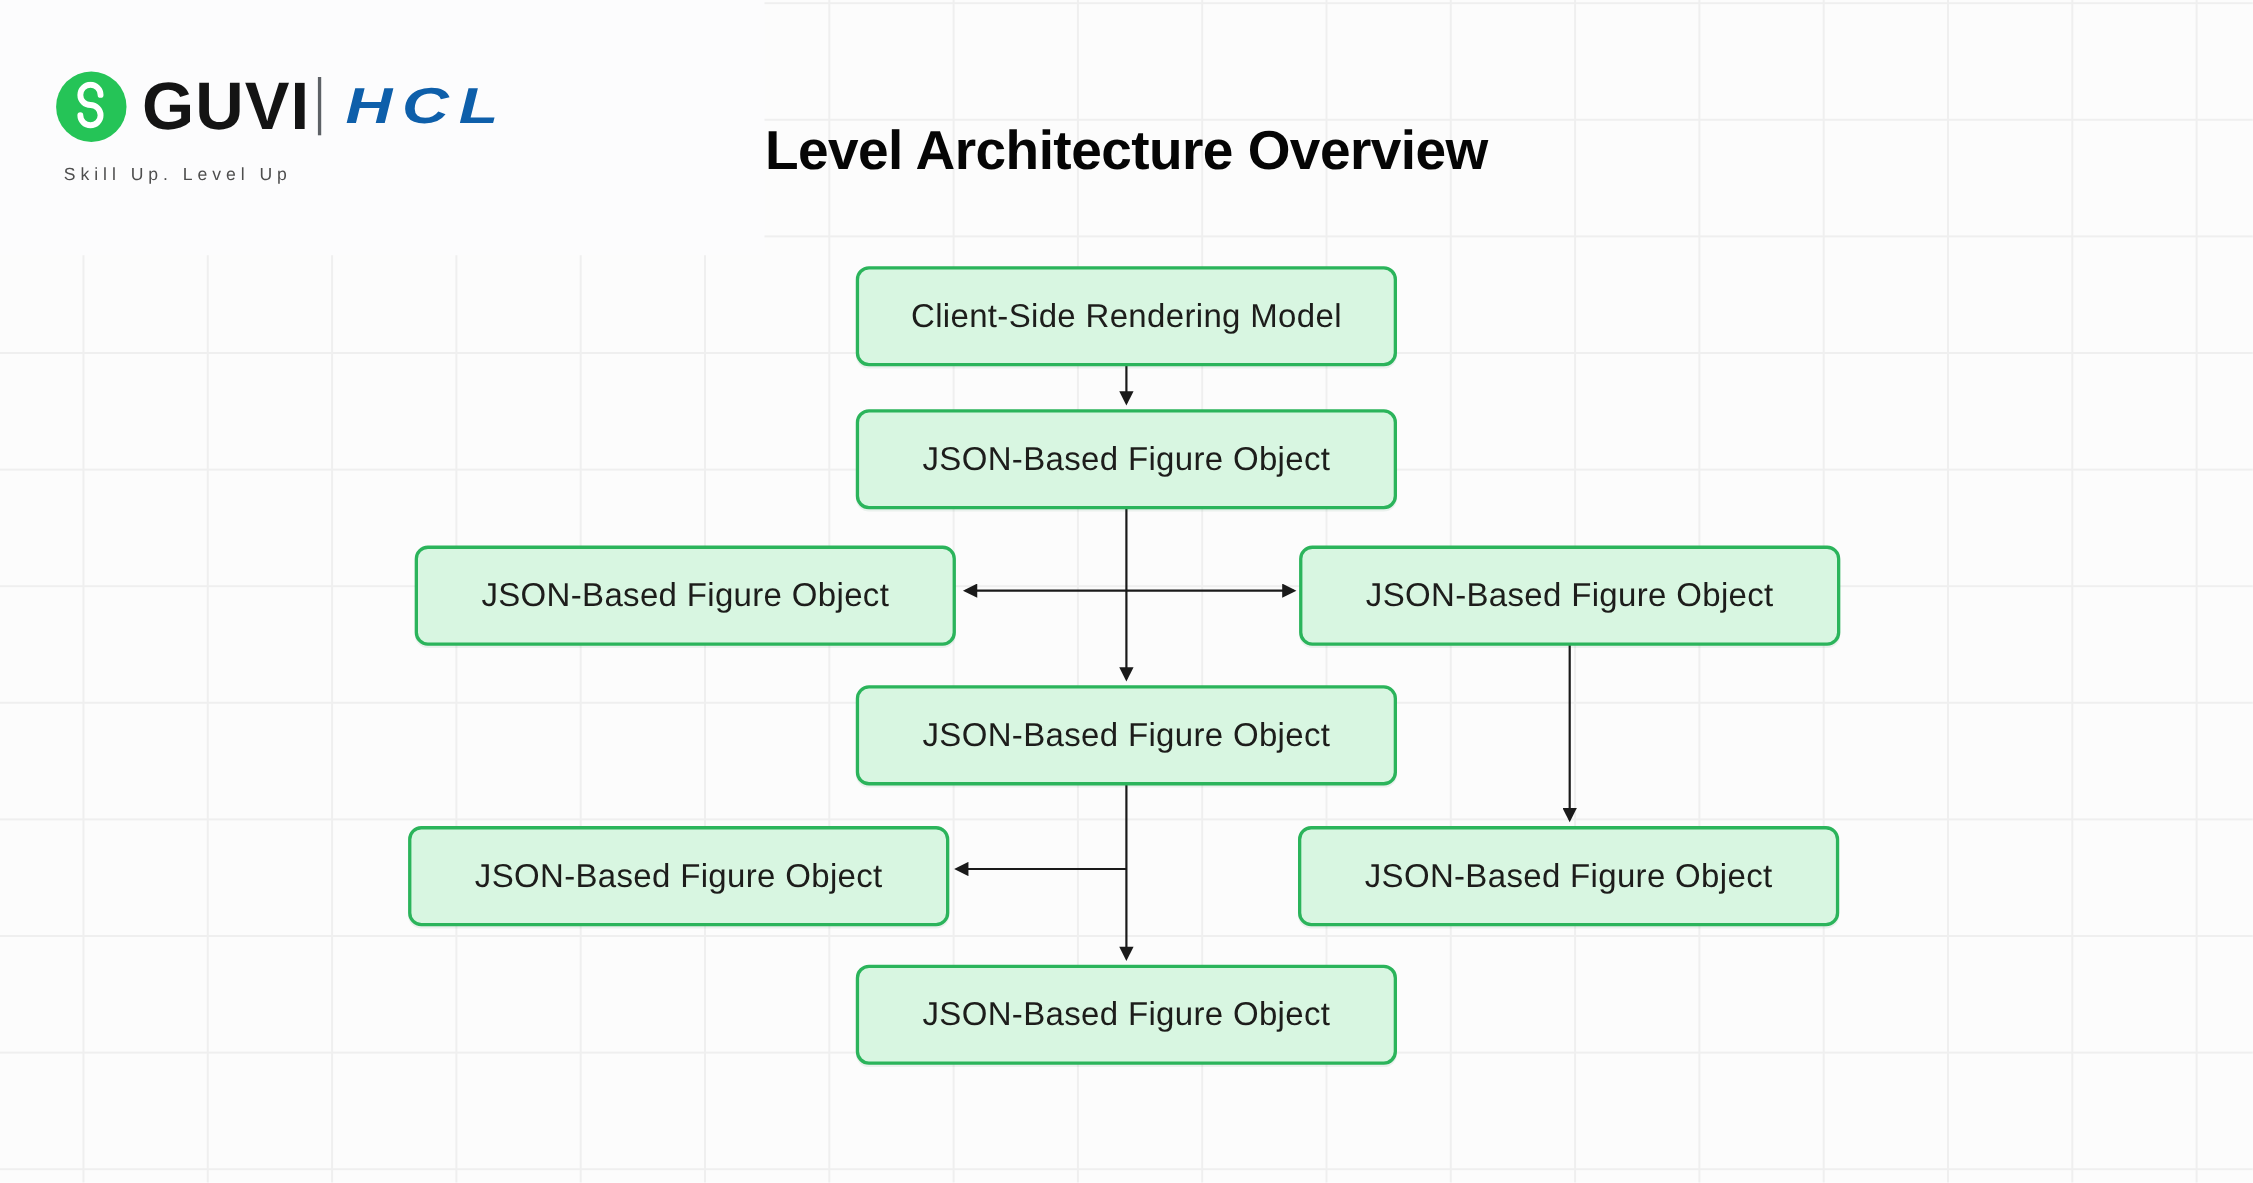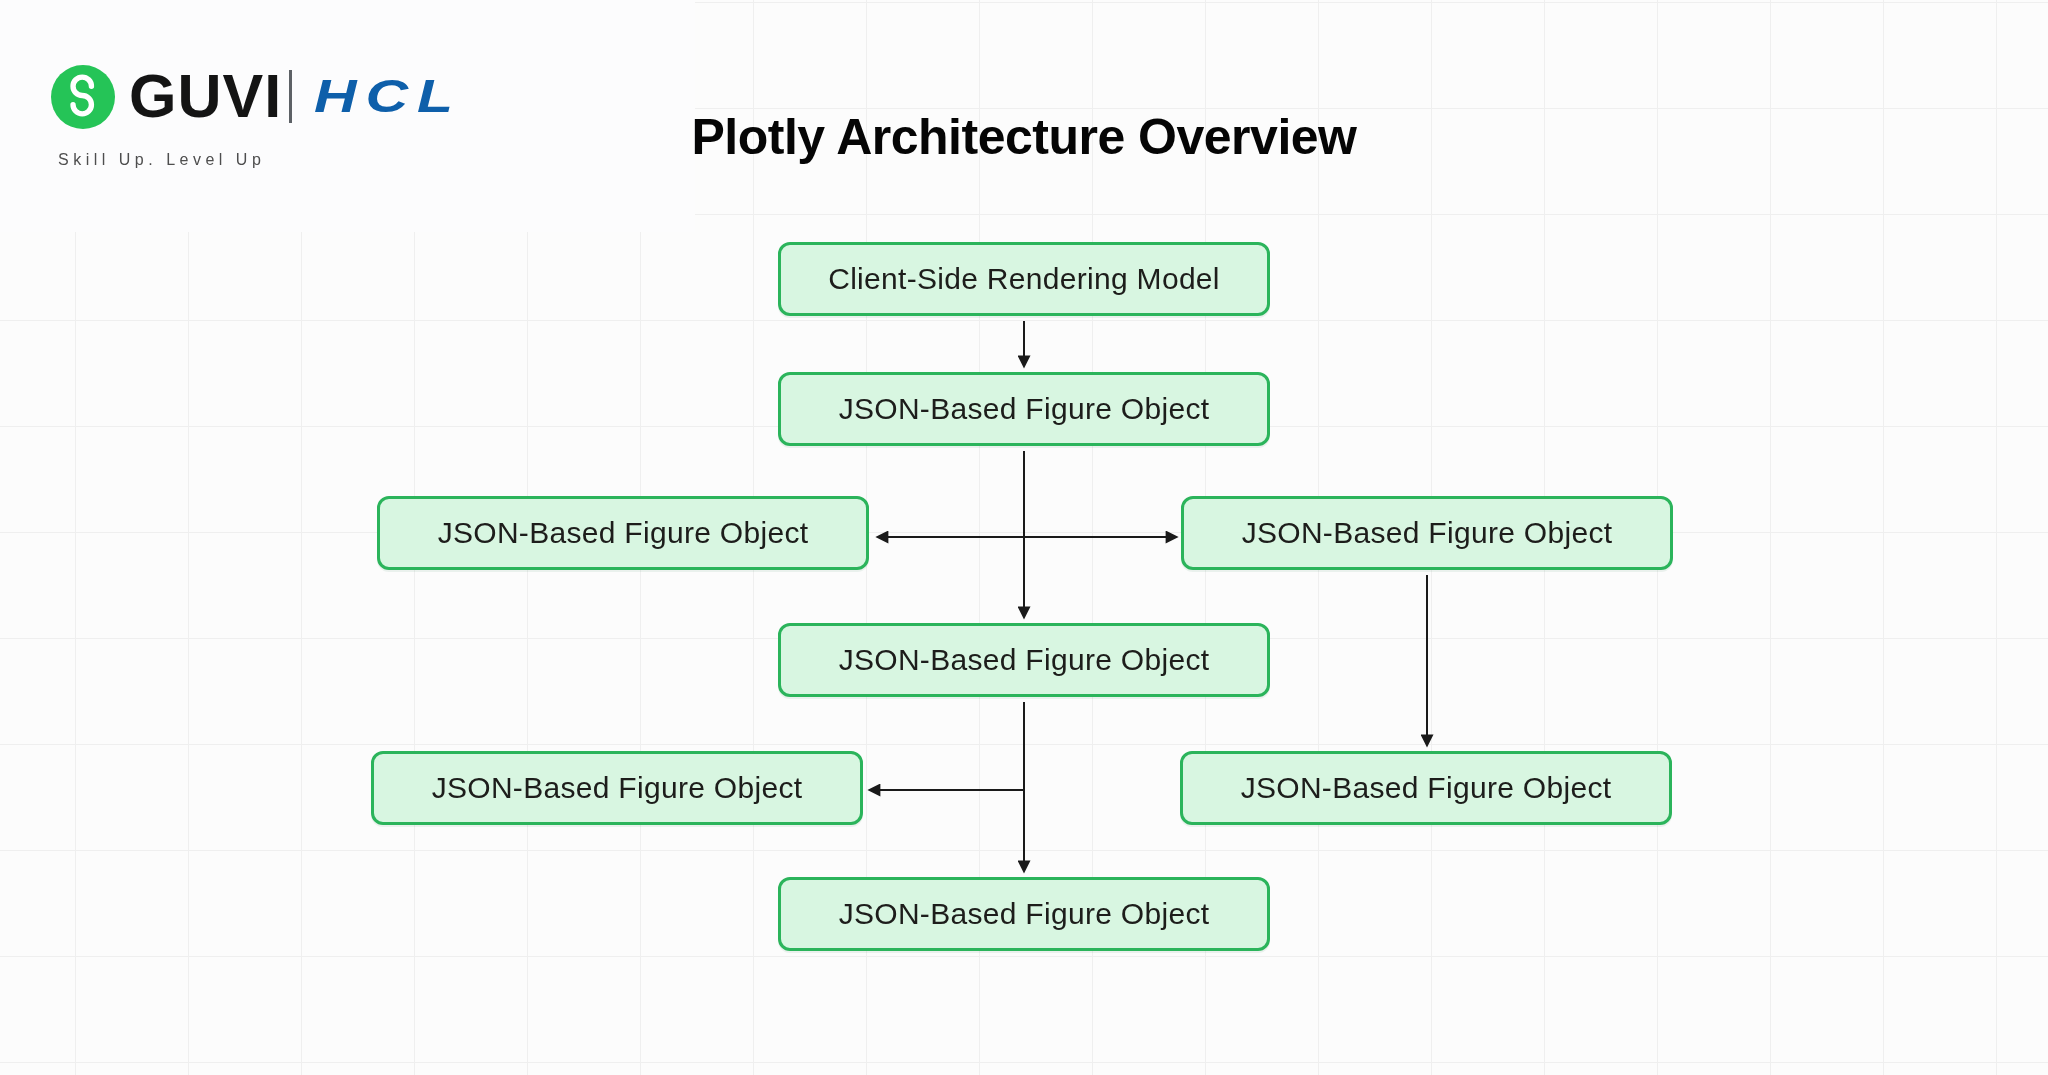--- a/index.html
+++ b/index.html
@@ -33,21 +33,21 @@
     font-size:46px;font-weight:800;font-style:italic;color:var(--hcl-blue);
     letter-spacing:7px;transform:scaleX(1.28);transform-origin:left center;}
   .tagline{position:absolute;left:58px;top:151px;font-size:16px;letter-spacing:4.5px;
     color:#4e4e4e;font-weight:500;white-space:nowrap;}
 
   
   .page-title{position:absolute;left:0;top:108px;width:2048px;text-align:center;
     font-size:50px;font-weight:800;letter-spacing:-0.5px;color:#050505;}
 
   
-  .node{position:absolute;width:492px;height:74px;background:var(--node-fill);
+  .node{position:absolute;width:492px;height:91px;background:var(--node-fill);
     border:3px solid var(--node-border);border-radius:12px;
     display:flex;align-items:center;justify-content:center;
     font-size:30px;letter-spacing:0.3px;color:var(--node-text);
     box-shadow:0 2px 0 rgba(30,120,60,0.08);}
   #node-0{left:778px;top:242px;}
   #node-1{left:778px;top:372px;}
   #node-2{left:377px;top:496px;}
   #node-3{left:1181px;top:496px;}
   #node-4{left:778px;top:623px;}
   #node-5{left:371px;top:751px;}
@@ -85,21 +85,21 @@
       <svg width="46" height="46" viewBox="0 0 60 60">
         <path d="M41,16 a12,12 0 1 0 -12,12 a12,12 0 1 1 -12,12" fill="none" stroke="#ffffff" stroke-width="7" stroke-linecap="round"></path>
       </svg>
     </div>
     <div class="guvi-word">GUVI</div>
     <div class="brand-divider"></div>
     <div class="hcl-word">HCL</div>
     <div class="tagline">Skill Up. Level Up</div>
   </div>
 
-  <div class="page-title">Plotly Architecture Overview</div>
+  <div class="page-title">Level Architecture Overview</div>
 
   <div class="node" id="node-0">
     <span>Client-Side Rendering Model</span>
   </div>
   <div class="node" id="node-1">
     <span>JSON-Based Figure Object</span>
   </div>
   <div class="node" id="node-2">
     <span>JSON-Based Figure Object</span>
   </div>

